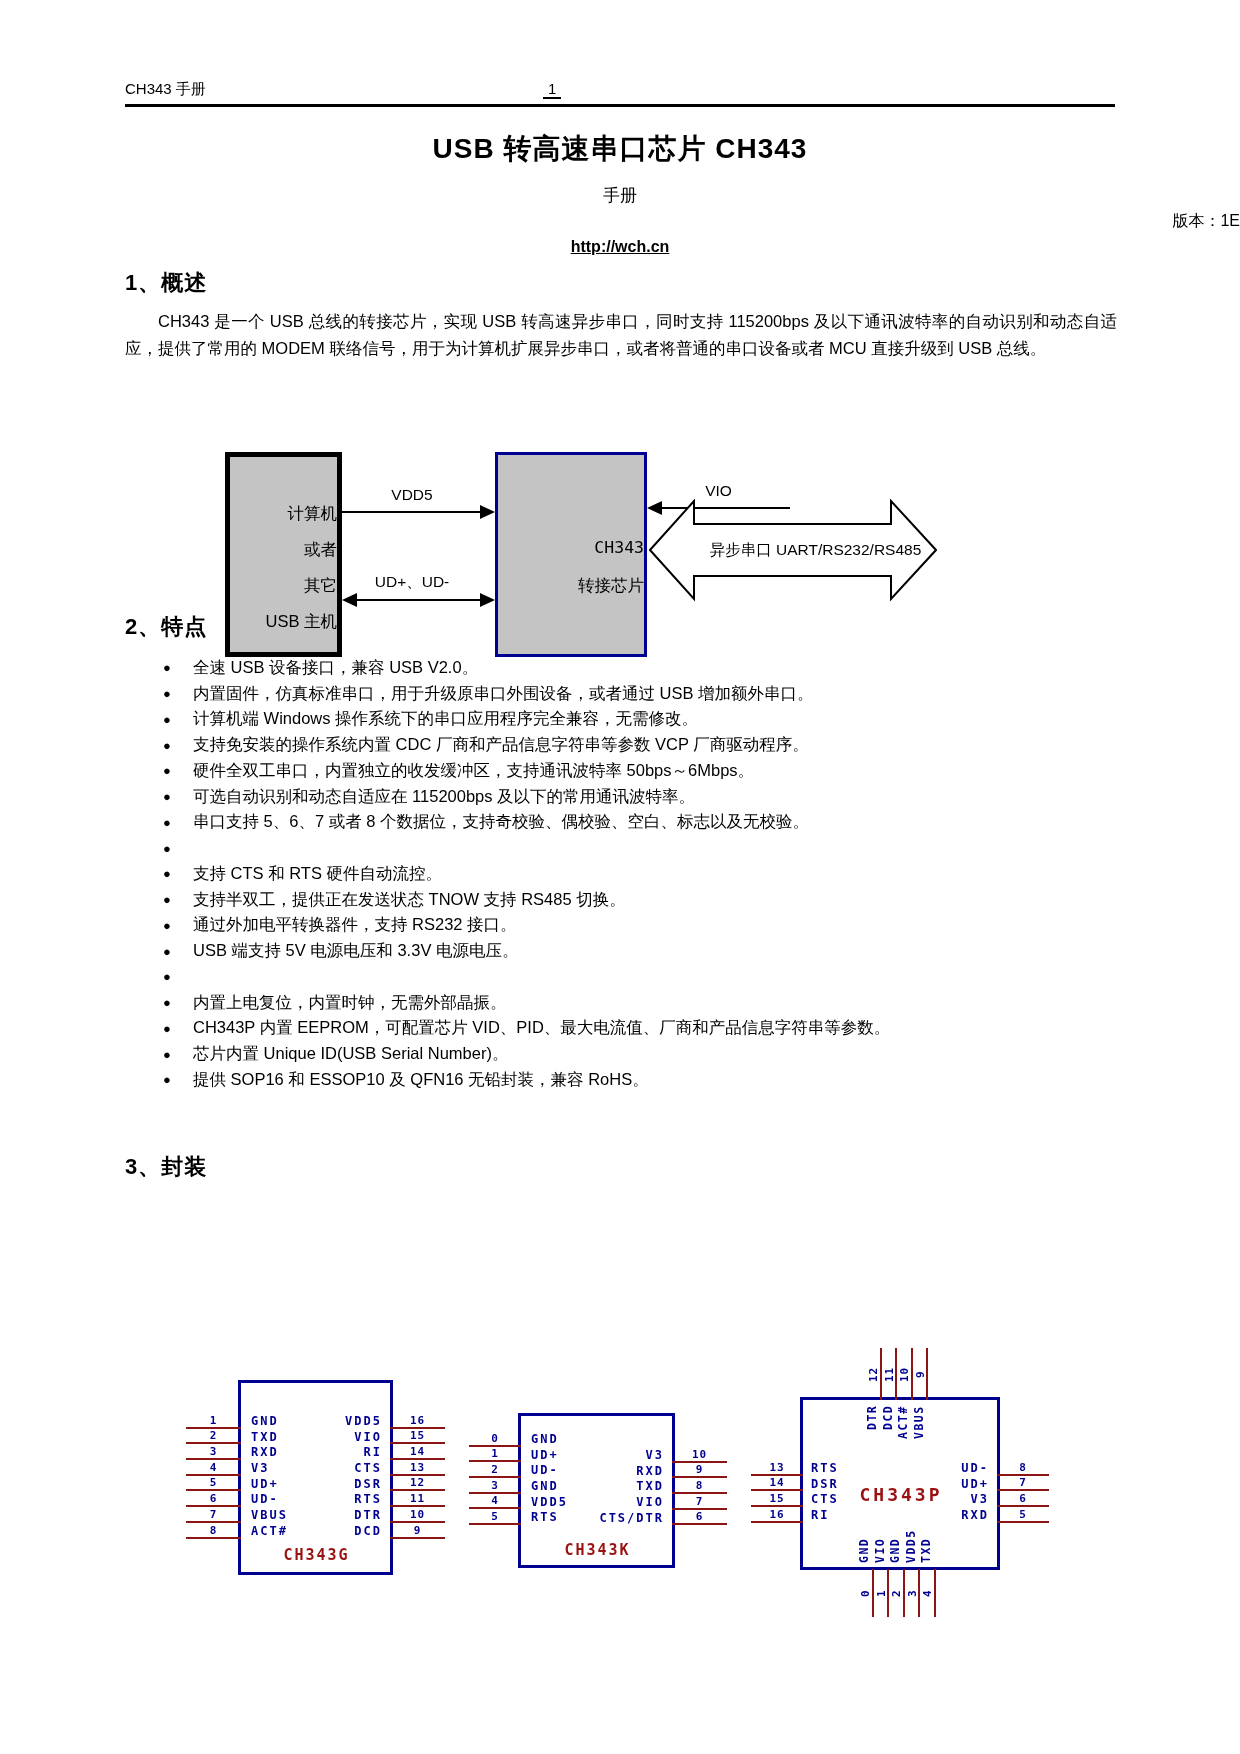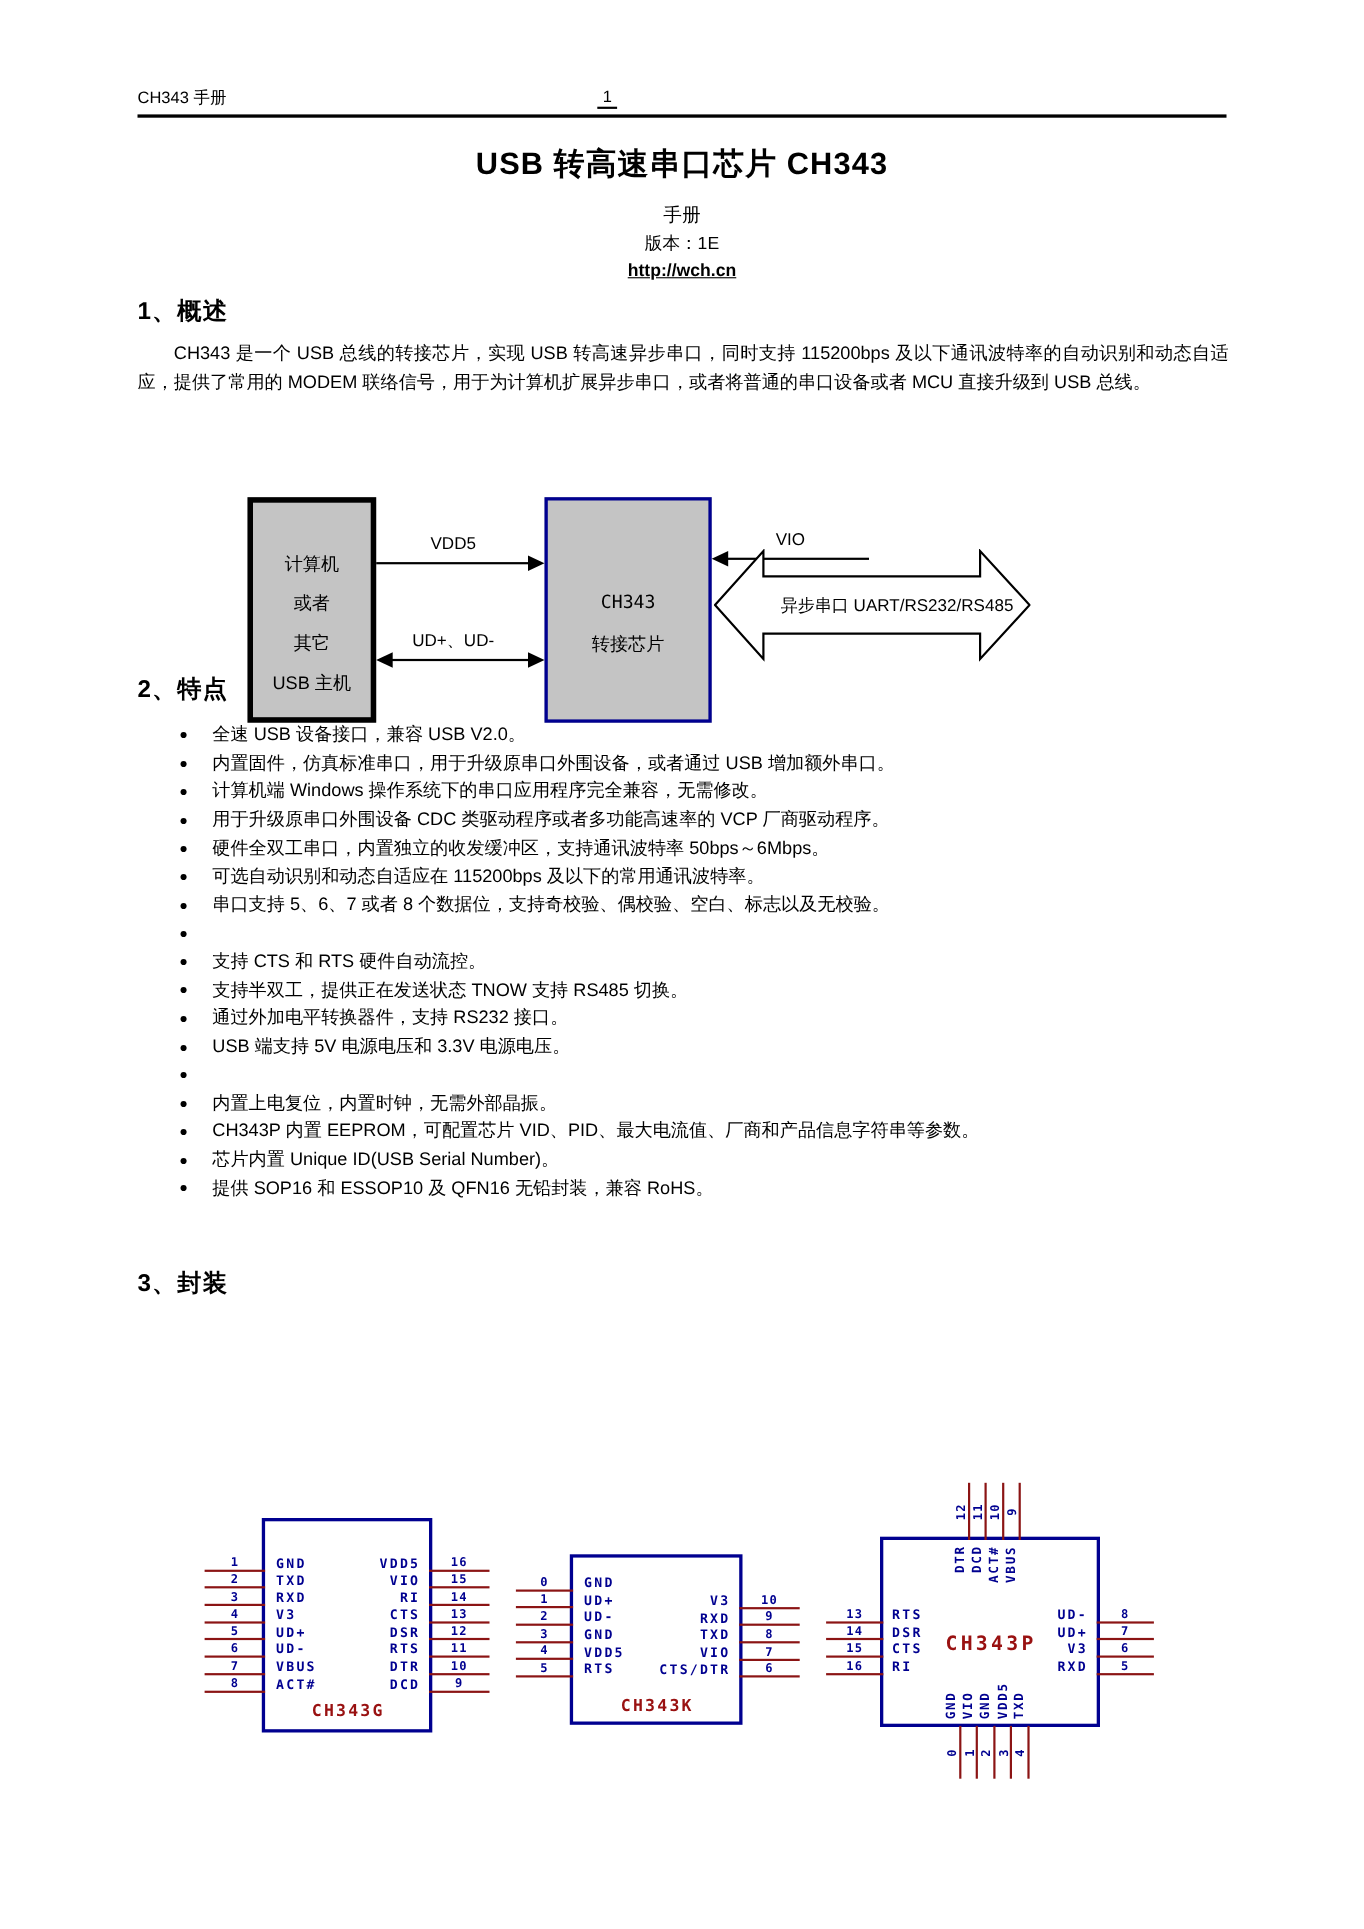--- a/index.html
+++ b/index.html
@@ -9,36 +9,36 @@
   
   .doc-header{position:absolute;left:125px;top:80px;width:990px;height:24px;font-size:15px;}
   .doc-header .left{position:absolute;left:0;top:0;}
   .doc-header .pageno{position:absolute;left:418px;top:0;padding:0 5px;border-bottom:2px solid #000;}
   .rule{position:absolute;left:125px;top:104px;width:990px;height:3px;background:#000;}
 
   
   .title{position:absolute;left:0;top:130px;width:100%;text-align:center;
          font-size:28px;font-weight:bold;letter-spacing:1px;}
   .sub1{position:absolute;left:0;top:184px;width:100%;text-align:center;font-size:17px;}
-  .sub2{position:absolute;left:0;top:211px;width:100%;text-align:center;font-size:16px;}
+  .sub2{position:absolute;left:0;top:211px;width:100%;text-align:right;font-size:16px;}
   .sublink{position:absolute;left:0;top:238px;width:100%;text-align:center;}
   .sublink a{color:#000;font-size:16px;font-weight:bold;text-decoration:underline;}
 
   .h2{position:absolute;left:125px;font-size:22px;font-weight:bold;letter-spacing:1px;}
   .h2.overview{top:268px;}
   .h2.features{top:612px;}
   .h2.packages{top:1152px;}
 
   .para{position:absolute;left:125px;top:308px;width:992px;font-size:16.5px;line-height:27px;
         text-align:justify;text-indent:2em;}
 
   
   .diagram{position:absolute;left:125px;top:400px;width:1050px;height:270px;}
   .dbox{position:absolute;background:#c4c4c4;border:5px solid #000;box-sizing:border-box;
-        text-align:center;font-size:16.5px;}
+        text-align:right;font-size:16.5px;}
   .dbox.host{left:100px;top:52px;width:117px;height:205px;padding-top:38px;line-height:36px;}
   .dbox.chip{left:370px;top:52px;width:152px;height:205px;padding-top:74px;line-height:38px;}
   .aline{position:absolute;height:2px;background:#000;}
   .ahead{position:absolute;width:0;height:0;border-top:7px solid transparent;border-bottom:7px solid transparent;}
   .ahead.r{border-left:15px solid #000;}
   .ahead.l{border-right:15px solid #000;}
   .alabel{position:absolute;text-align:center;font-size:15.5px;white-space:nowrap;}
   .bigarrow{position:absolute;left:524px;top:99px;width:288px;height:103px;}
   .bigarrow-label{position:absolute;left:569px;top:123px;width:243px;height:54px;
         display:flex;align-items:center;justify-content:center;font-size:15.5px;white-space:nowrap;}
@@ -164,21 +164,21 @@
       <li>
         <span class="bullet">●</span>
         <span>内置固件，仿真标准串口，用于升级原串口外围设备，或者通过 USB 增加额外串口。</span>
       </li>
       <li>
         <span class="bullet">●</span>
         <span>计算机端 Windows 操作系统下的串口应用程序完全兼容，无需修改。</span>
       </li>
       <li>
         <span class="bullet">●</span>
-        <span>用于升级原串口外围设备 CDC 类驱动程序或者多功能高速率的 VCP 厂商驱动程序。</span>
+        <span>支持免安装的操作系统内置 CDC 厂商和产品信息字符串等参数 VCP 厂商驱动程序。</span>
       </li>
       <li>
         <span class="bullet">●</span>
         <span>硬件全双工串口，内置独立的收发缓冲区，支持通讯波特率 50bps～6Mbps。</span>
       </li>
       <li>
         <span class="bullet">●</span>
         <span>可选自动识别和动态自适应在 115200bps 及以下的常用通讯波特率。</span>
       </li>
       <li>

